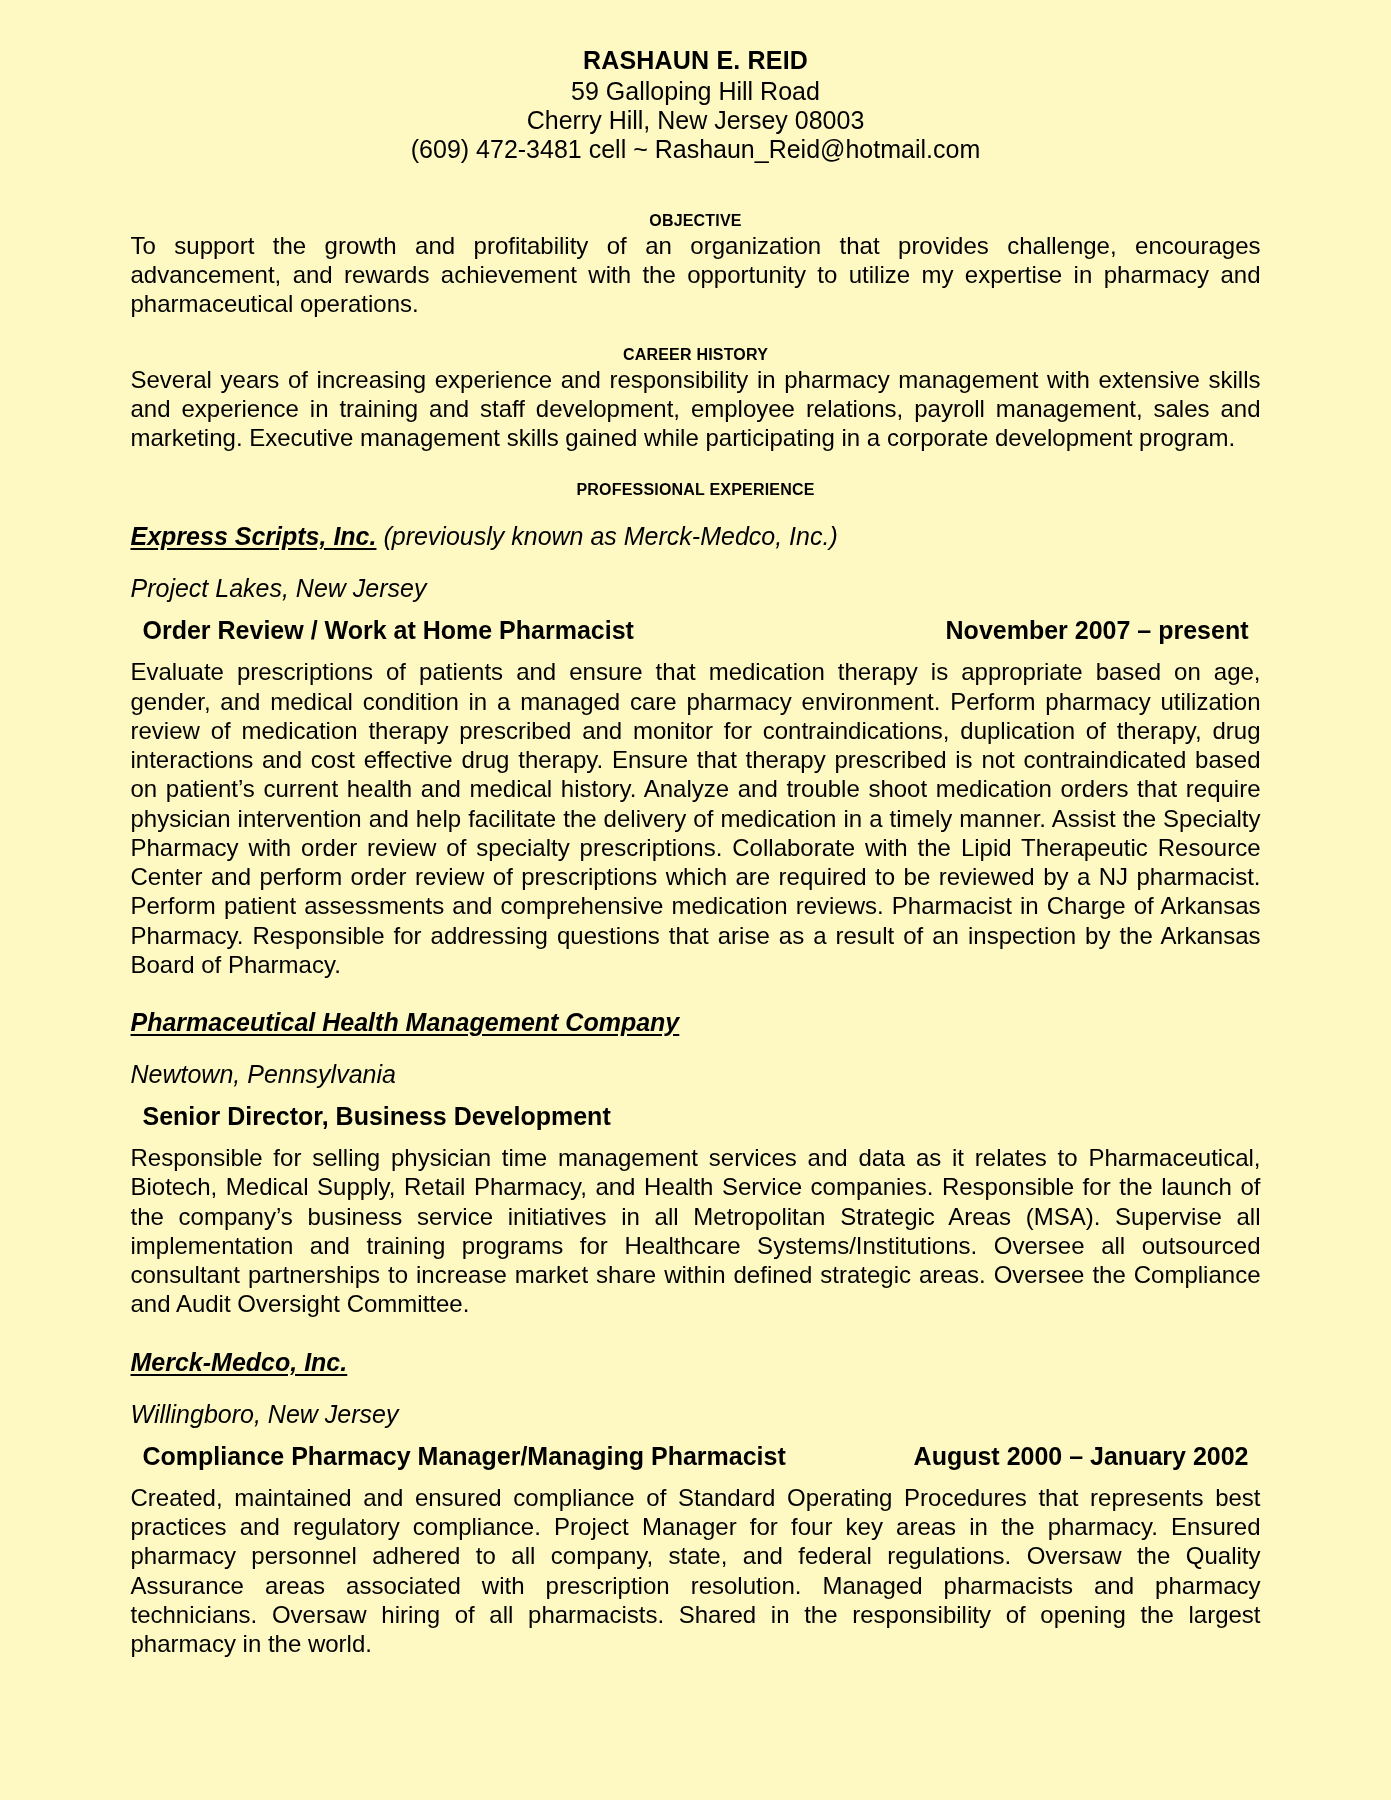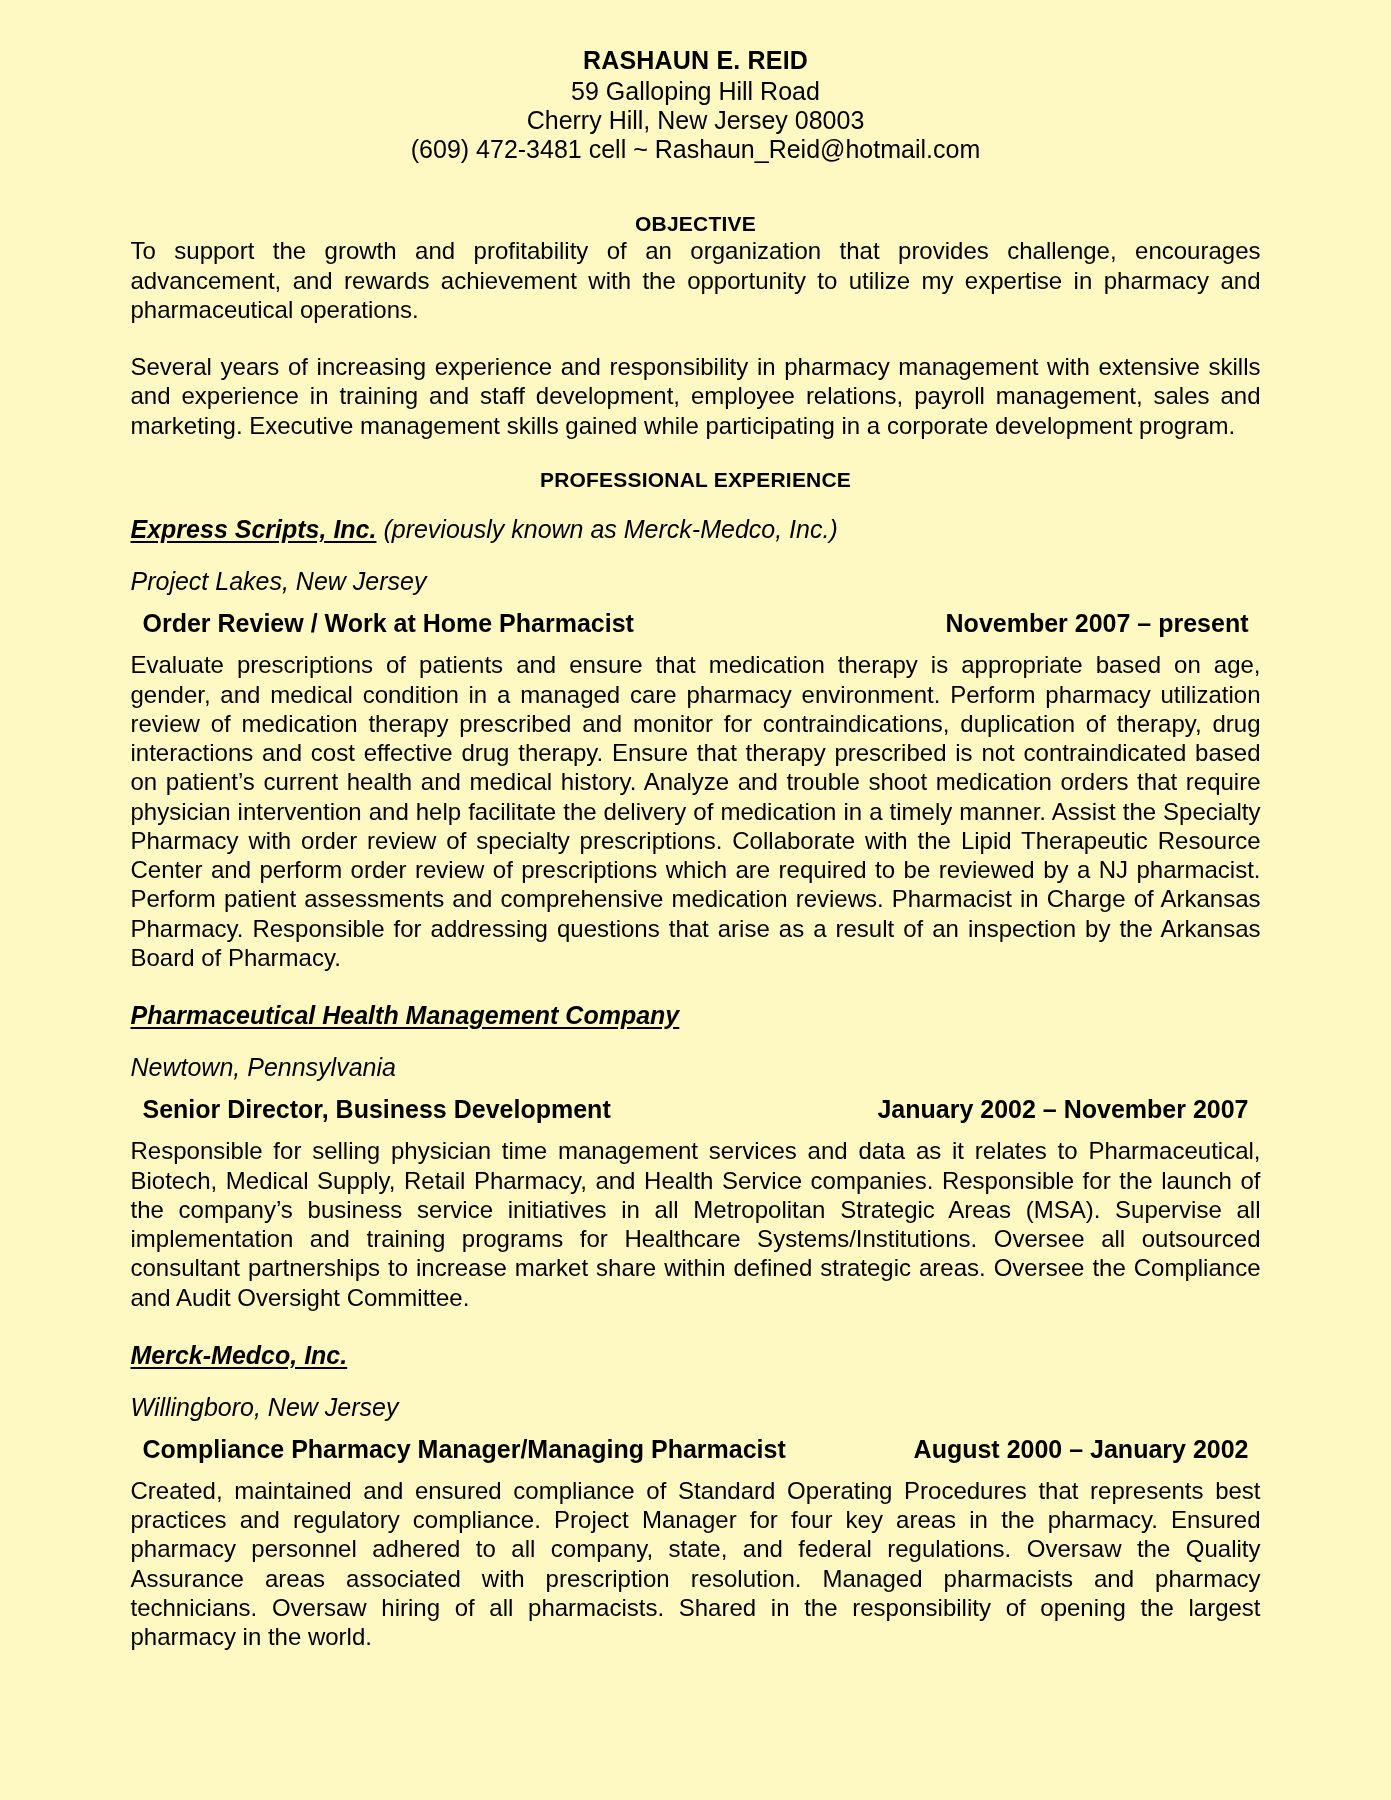--- a/index.html
+++ b/index.html
@@ -38,21 +38,21 @@
   .hdr-line {
     font-size: 25px;
     font-weight: normal;
     line-height: 1.16;
     margin: 0;
   }
 
   
   .sec-head {
     text-align: center;
-    font-size: 21px;
+    font-size: 16px;
     font-weight: bold;
     letter-spacing: 0.2px;
     margin: 0;
     line-height: 1.16;
   }
   .gap-lg { height: 48px; }
   .gap-md { height: 28px; }
   .gap-sm { height: 22px; }
 
   
@@ -112,20 +112,21 @@
       <div class="hdr-line">(609) 472-3481 cell ~ Rashaun_Reid@hotmail.com</div>
     </div>
 
     <div class="gap-lg"></div>
 
     <div class="sec-head">OBJECTIVE</div>
     <div class="para">To support the growth and profitability of an organization that provides challenge, encourages advancement, and rewards achievement with the opportunity to utilize my expertise in pharmacy and pharmaceutical operations.</div>
 
     <div class="gap-md"></div>
 
+    <div class="sec-head">CAREER HISTORY</div>
     <div class="para">Several years of increasing experience and responsibility in pharmacy management with extensive skills and experience in training and staff development, employee relations, payroll management, sales and marketing. Executive management skills gained while participating in a corporate development program.</div>
 
     <div class="gap-md"></div>
 
     <div class="sec-head">PROFESSIONAL EXPERIENCE</div>
 
     <div class="gap-sm"></div>
 
     <div class="job">
       <div class="employer"><span class="employer-name">Express Scripts, Inc.</span> <span class="employer-note">(previously known as Merck-Medco, Inc.)</span></div>
@@ -139,21 +140,20 @@
     </div>
 
     <div class="gap-md"></div>
 
     <div class="job">
       <div class="employer"><span class="employer-name">Pharmaceutical Health Management Company</span></div>
       <div class="gap-sm"></div>
       <div class="location">Newtown, Pennsylvania</div>
       <div class="titlerow">
         <span class="jobtitle">Senior Director, Business Development</span>
-        <span class="jobdates">January 2002 – November 2007</span>
       </div>
       <div class="para">Responsible for selling physician time management services and data as it relates to Pharmaceutical, Biotech, Medical Supply, Retail Pharmacy, and Health Service companies. Responsible for the launch of the company’s business service initiatives in all Metropolitan Strategic Areas (MSA). Supervise all implementation and training programs for Healthcare Systems/Institutions. Oversee all outsourced consultant partnerships to increase market share within defined strategic areas. Oversee the Compliance and Audit Oversight Committee.</div>
     </div>
 
     <div class="gap-md"></div>
 
     <div class="job">
       <div class="employer"><span class="employer-name">Merck-Medco, Inc.</span></div>
       <div class="gap-sm"></div>
       <div class="location">Willingboro, New Jersey</div>

